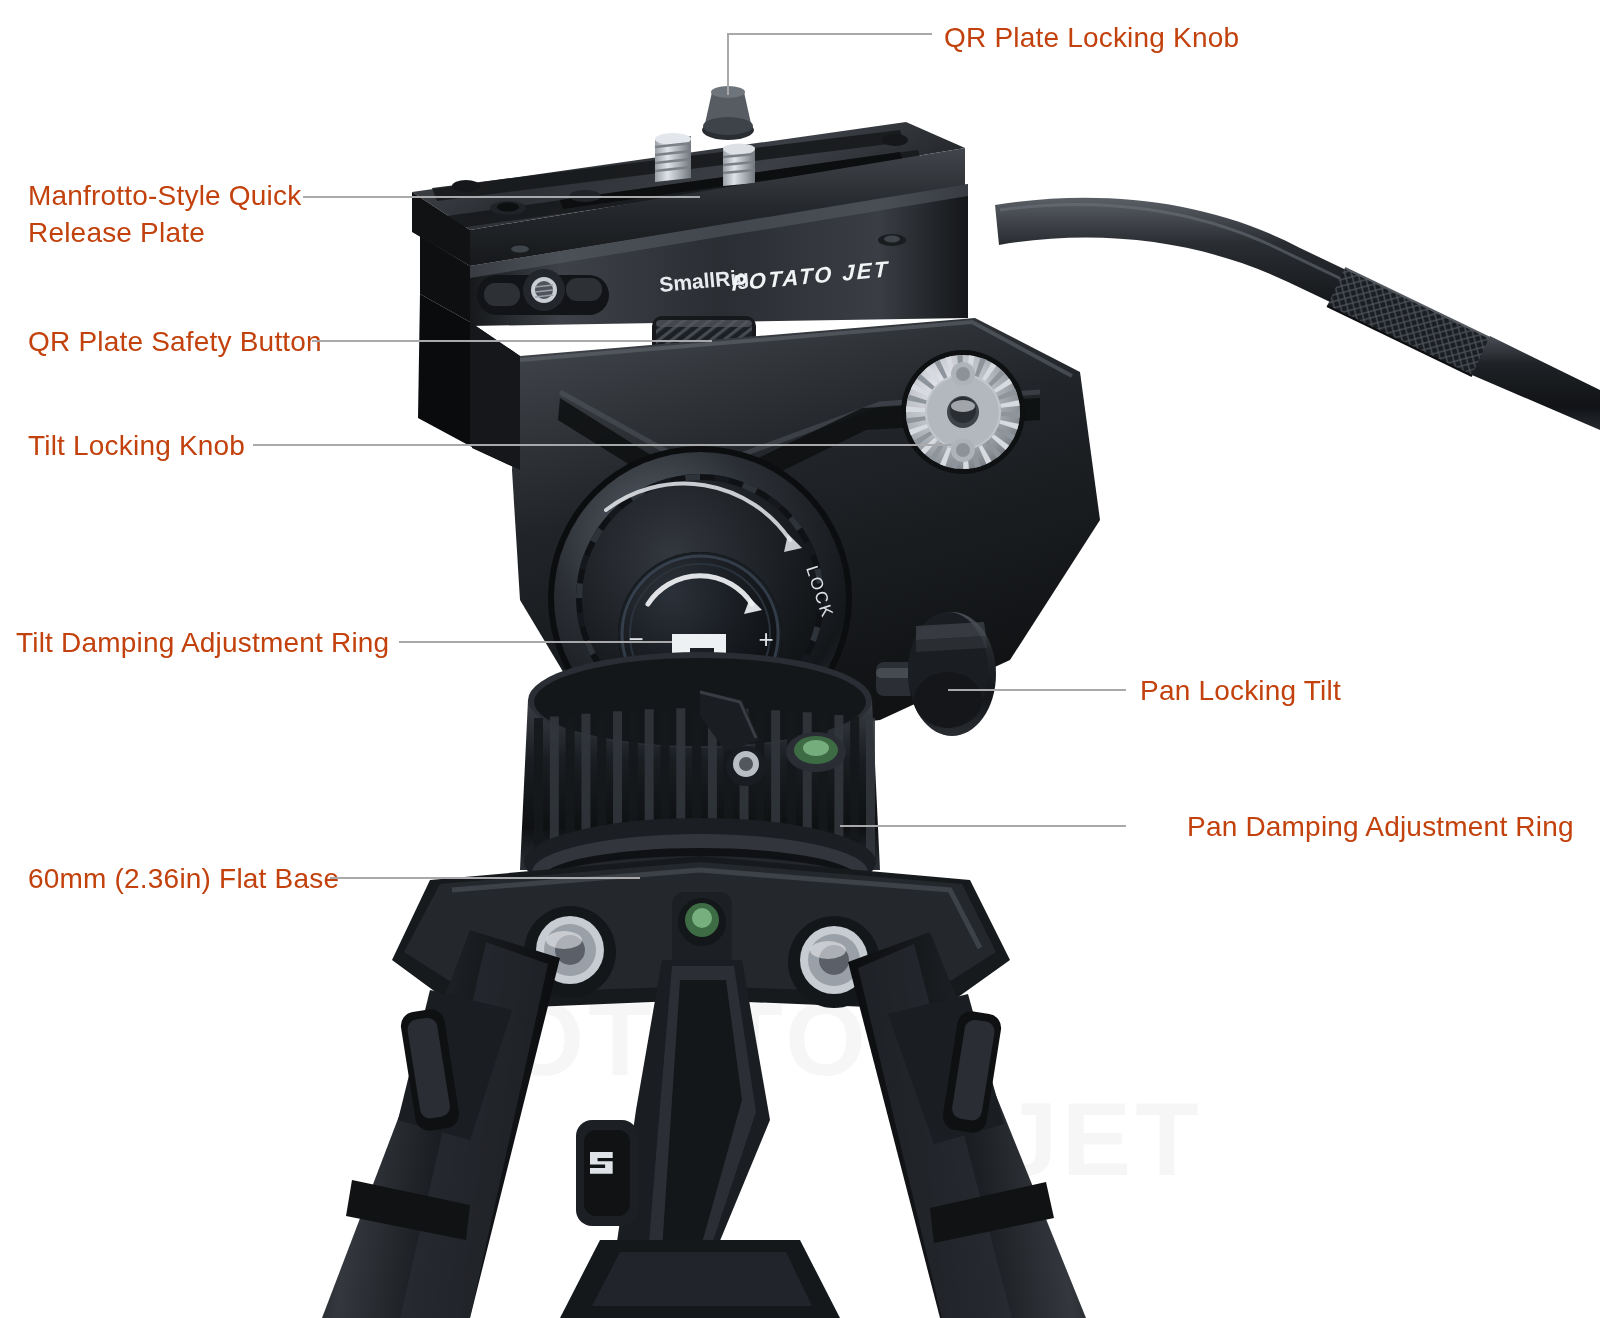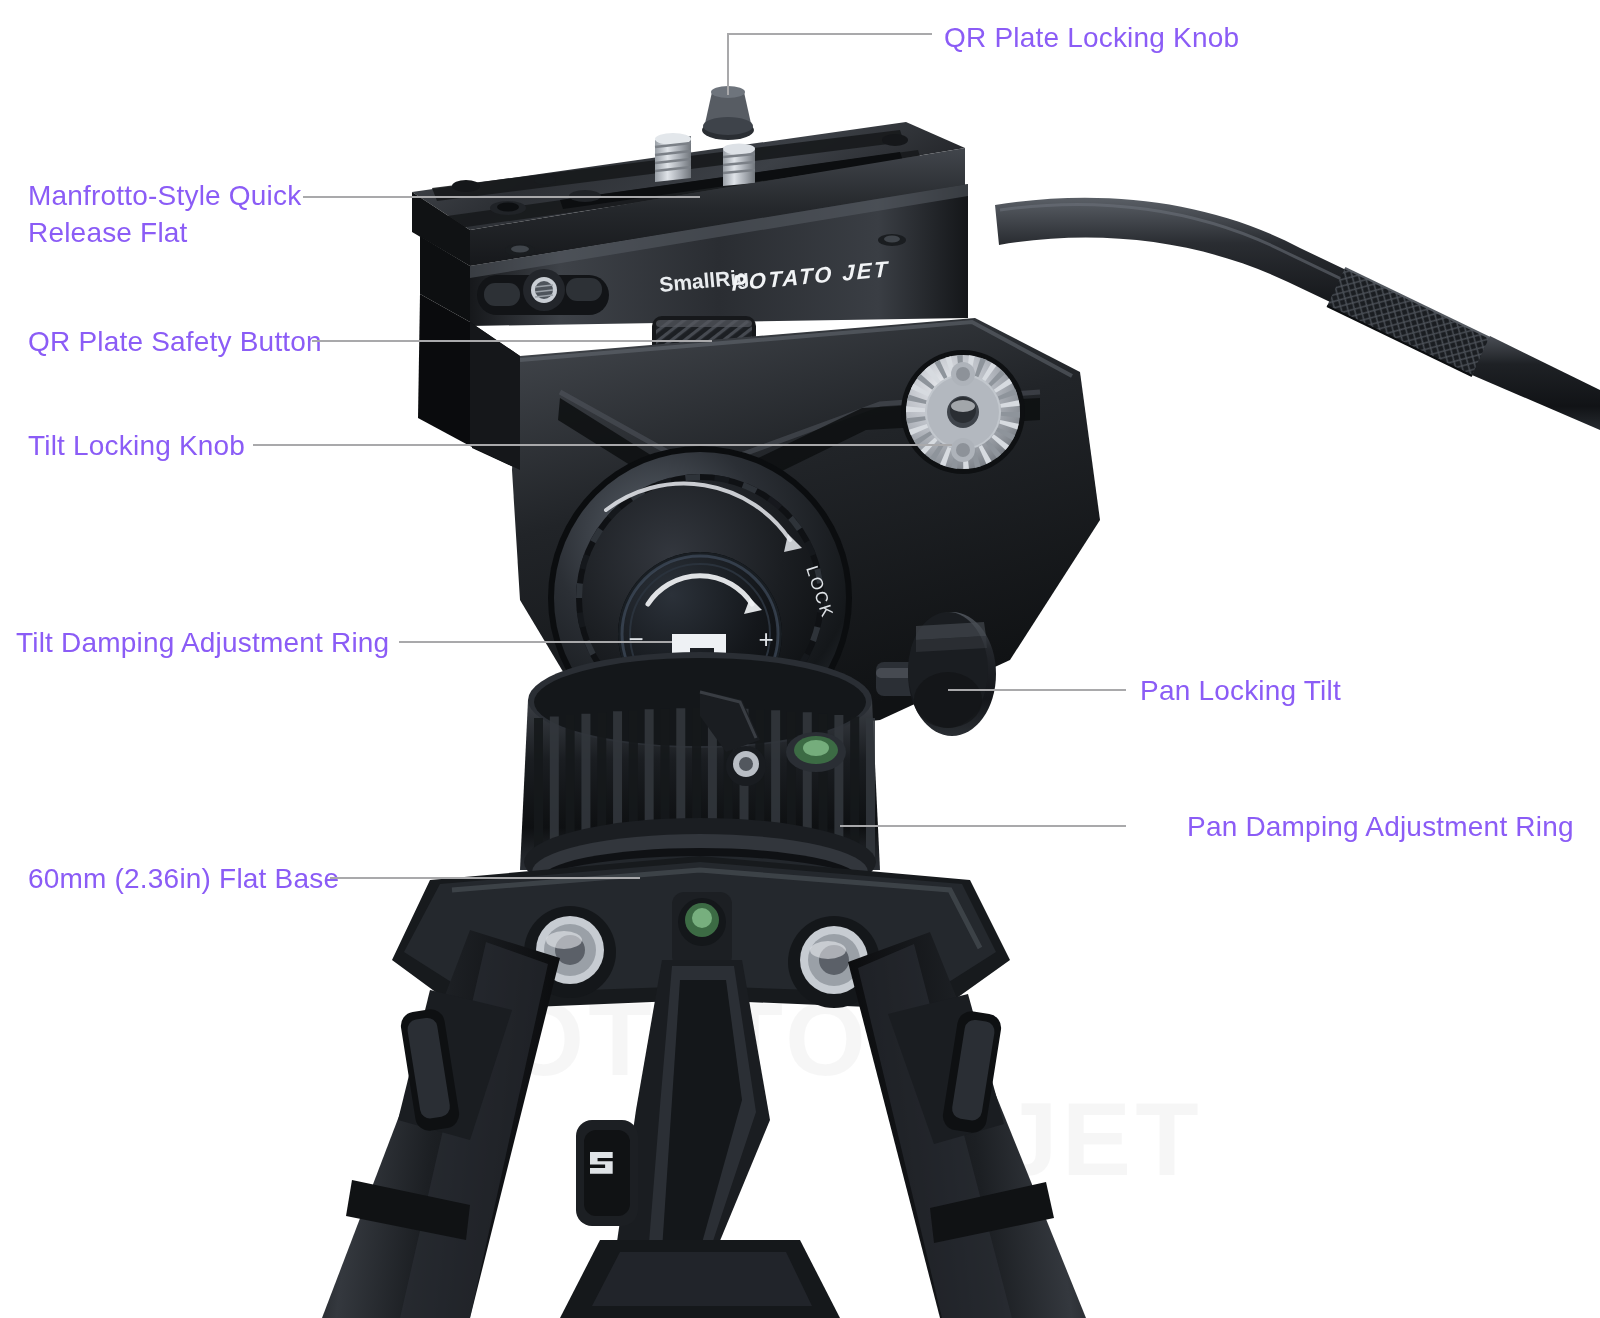--- a/index.html
+++ b/index.html
@@ -7,21 +7,21 @@
     width: 1600px; height: 1318px;
     background: #ffffff;
     font-family: "Liberation Sans", "DejaVu Sans", sans-serif;
     overflow: hidden;
   }
   #stage { position: relative; width: 1600px; height: 1318px; background:#fff; }
 
   
   .callout-label {
     position: absolute;
-    color: #8b5cf6;
+    color: #c2410c;
     font-size: 28px;
     font-weight: 400;
     letter-spacing: 0.2px;
     line-height: 1.32;
     white-space: pre-line;
   }
   .callout-label.right { text-align: left; }
   .leader {
     position: absolute;
     background: #a9a9ab;
@@ -661,21 +661,21 @@
         <path d="M620 1252 L786 1252 L812 1306 L592 1306 Z" fill="#262a30" opacity="0.7"></path>
       </g>
     </g>
   </svg>
 
   <div id="callout-layer">
       <div class="callout-label right" style="left: 944px; top: 20px;">QR Plate Locking Knob</div>
       <div class="leader-v" style="left: 727px; top: 33px; height: 62px;"></div>
       <div class="leader" style="left: 727px; top: 33px; width: 205px;"></div>
       <div class="callout-label left" style="left: 28px; top: 178px;">Manfrotto-Style Quick
-Release Flat</div>
+Release Plate</div>
       <div class="leader" style="left: 303px; top: 196px; width: 397px;"></div>
       <div class="callout-label left" style="left: 28px; top: 324px;">QR Plate Safety Button</div>
       <div class="leader" style="left: 312px; top: 340px; width: 400px;"></div>
       <div class="callout-label left" style="left: 28px; top: 428px;">Tilt Locking Knob</div>
       <div class="leader" style="left: 253px; top: 444px; width: 699px;"></div>
       <div class="callout-label left" style="left: 16px; top: 625px;">Tilt Damping Adjustment Ring</div>
       <div class="leader" style="left: 399px; top: 641px; width: 273px;"></div>
       <div class="callout-label right" style="left: 1140px; top: 673px;">Pan Locking Tilt</div>
       <div class="leader" style="left: 948px; top: 689px; width: 178px;"></div>
       <div class="callout-label right" style="left: 1140px; top: 809px; margin-left: 47px;">Pan Damping Adjustment Ring</div>

